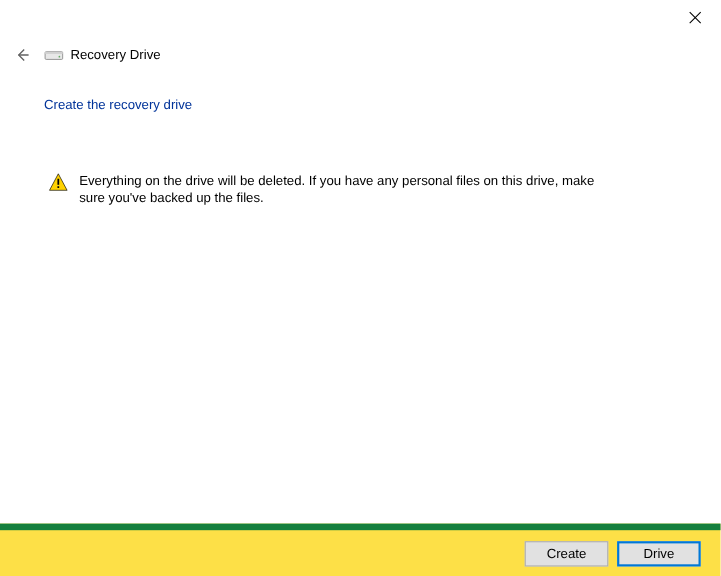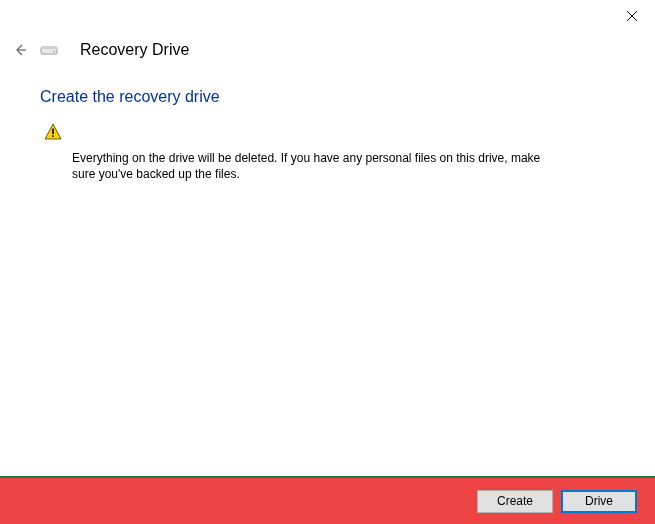--- a/index.html
+++ b/index.html
@@ -48,58 +48,56 @@
     }
     .drive-icon {
       width: 18px;
       height: 14px;
       display: flex;
       align-items: center;
       justify-content: center;
       margin-right: 6px;
     }
     .header-title {
-      font-size: 16px;
+      font-size: 12px;
       color: #000000;
-      margin-left: 16px;
     }
     .content {
       padding: 28px 40px 0 40px;
     }
     .page-title {
-      font-size: 16px;
+      font-size: 12px;
       color: #003399;
       font-weight: normal;
-      margin-bottom: 16px;
+      margin-bottom: 54px;
     }
     .warning-row {
       display: flex;
       align-items: flex-start;
       padding-left: 4px;
     }
     .warning-icon {
       flex-shrink: 0;
       margin-right: 10px;
       margin-top: 1px;
     }
     .warning-text {
       font-size: 12px;
       color: #000000;
       line-height: 1.35;
       max-width: 490px;
-      margin-top: 28px;
     }
     .footer {
       position: absolute;
       bottom: 0;
       left: 0;
       right: 0;
       height: 48px;
-      border-top: 2px solid #15803d;
-      background: #ef4444;
+      border-top: 6px solid #15803d;
+      background: #fde047;
       display: flex;
       justify-content: flex-end;
       align-items: center;
       padding-right: 18px;
       gap: 8px;
     }
     .btn {
       min-width: 76px;
       height: 23px;
       font-family: inherit;

